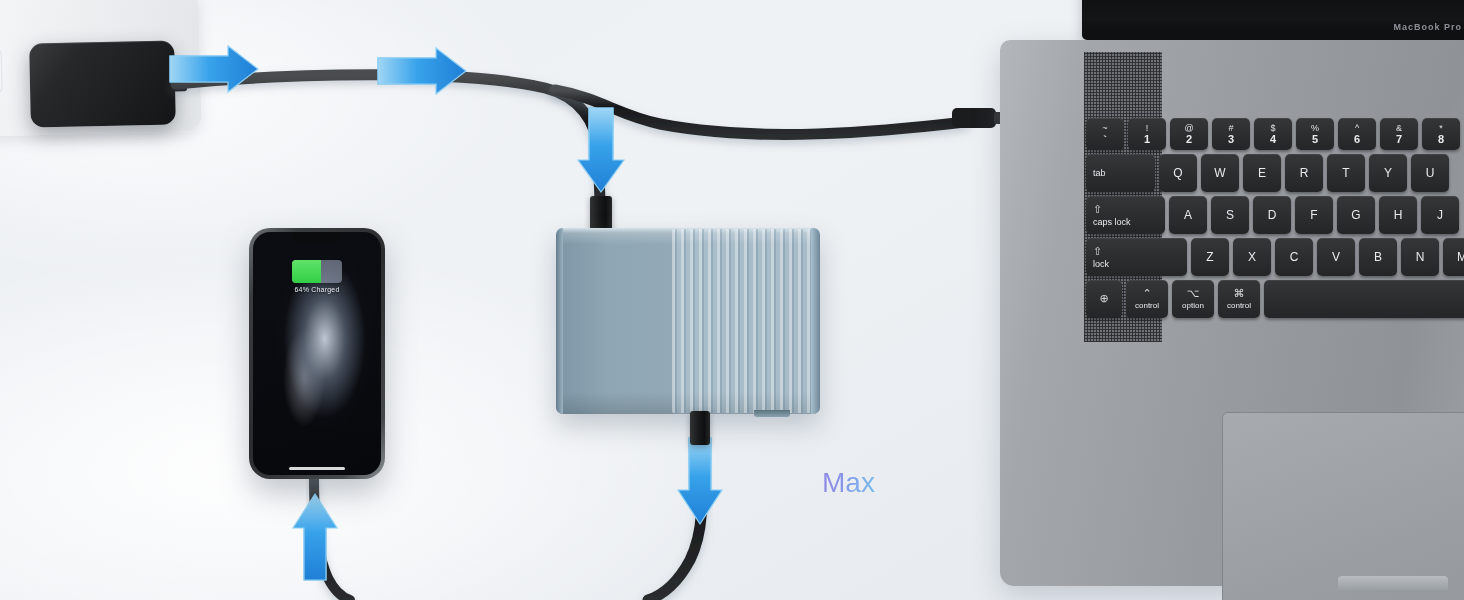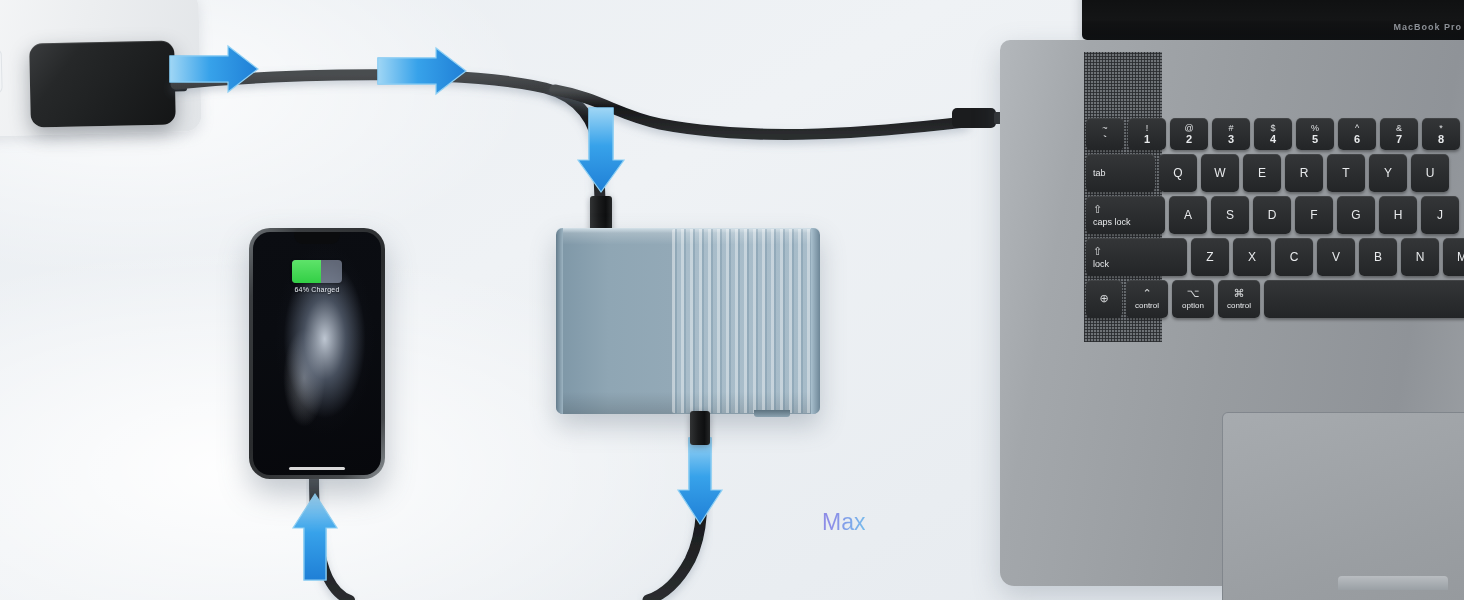--- a/index.html
+++ b/index.html
@@ -179,21 +179,21 @@
 
   
   .label{
     position:absolute;font-weight:400;white-space:nowrap;
     background:linear-gradient(100deg,#8e8ae6 0%,#8b8fe8 28%,#7fa5e9 62%,#77bdec 100%);
     -webkit-background-clip:text;background-clip:text;
     color:transparent;-webkit-text-fill-color:transparent;
   }
   #lbl-input{left:182px;top:117px;font-size:54px;letter-spacing:-.5px;}
   #lbl-output{left:733px;top:444px;font-size:46px;letter-spacing:-.5px;}
-  #lbl-max{left:822px;top:509px;font-size:23px;letter-spacing:0;}
+  #lbl-max{left:822px;top:467px;font-size:28px;letter-spacing:0;}
 </style>
 </head>
 <body>
 
 <div id="stage">
 
   <div class="powerstrip"></div>
   <div class="brick"></div>
 
   <svg id="cables" viewBox="0 0 1464 600">

